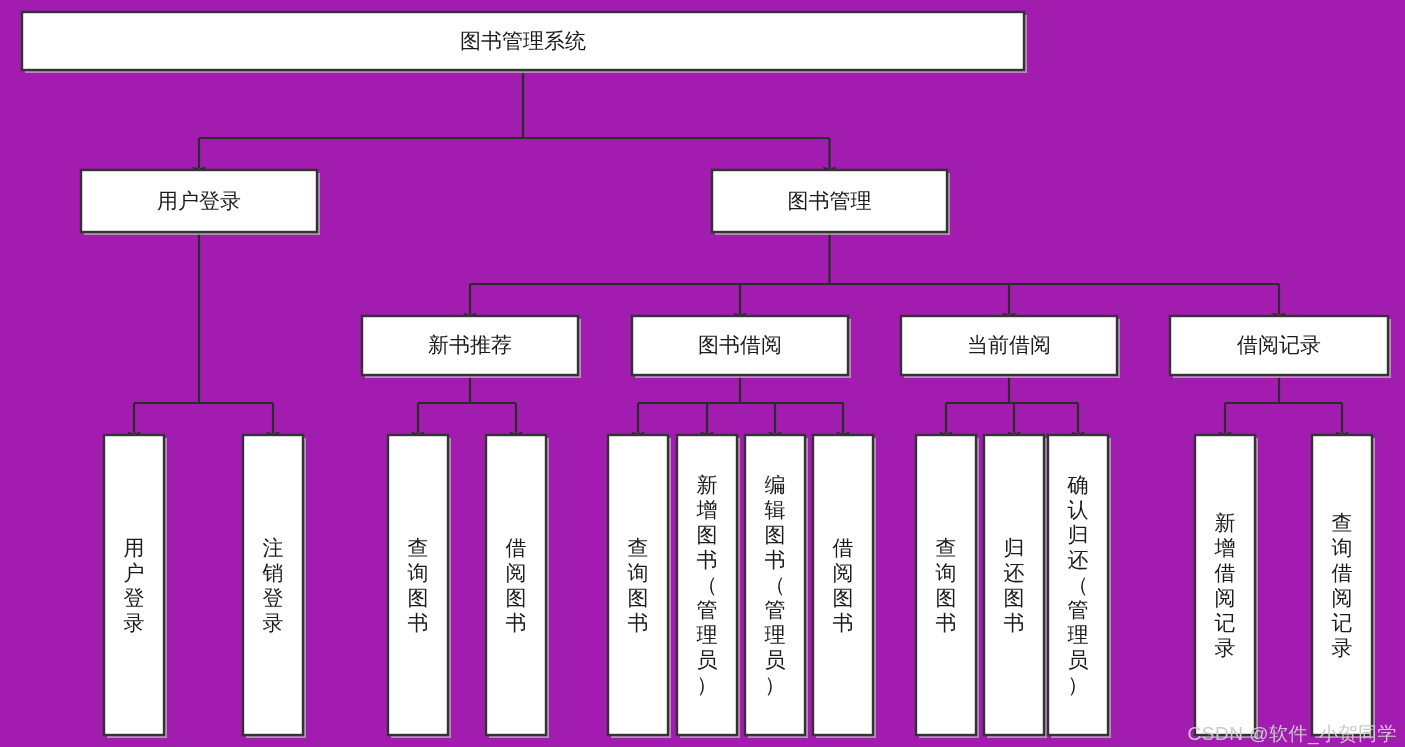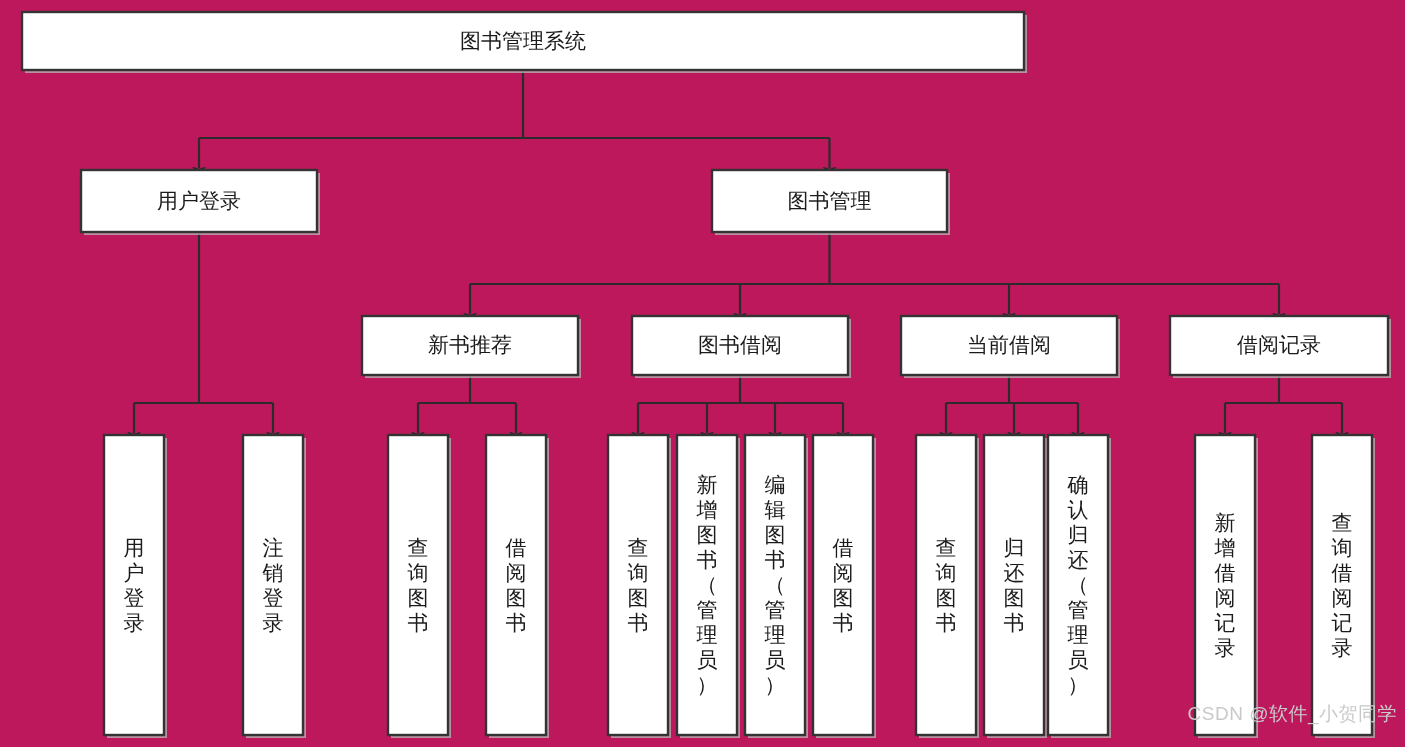--- a/index.html
+++ b/index.html
@@ -8,21 +8,21 @@
     padding: 0;
     background: #ffffff;
   }
   body {
     font-family: "Liberation Sans", "DejaVu Sans", sans-serif;
   }
   #canvas {
     position: relative;
     width: 1405px;
     height: 747px;
-    background: #be185d;
+    background: #a21caf;
     overflow: hidden;
   }
   svg.diagram {
     position: absolute;
     left: 0;
     top: 0;
     width: 1405px;
     height: 747px;
   }
   .node-rect {
@@ -51,21 +51,21 @@
   }
   .node-label-vertical {
     font-family: "Liberation Sans", "DejaVu Sans", sans-serif;
     font-size: 21px;
     fill: #1b1b1b;
     text-anchor: middle;
   }
   .watermark {
     position: absolute;
     right: 8px;
-    bottom: 20px;
+    bottom: 0;
     font-family: "Liberation Sans", "DejaVu Sans", sans-serif;
     font-size: 19px;
     color: #c9c9c9;
     letter-spacing: 0.5px;
     white-space: nowrap;
     user-select: none;
   }
 </style>
 </head>
 <body>

